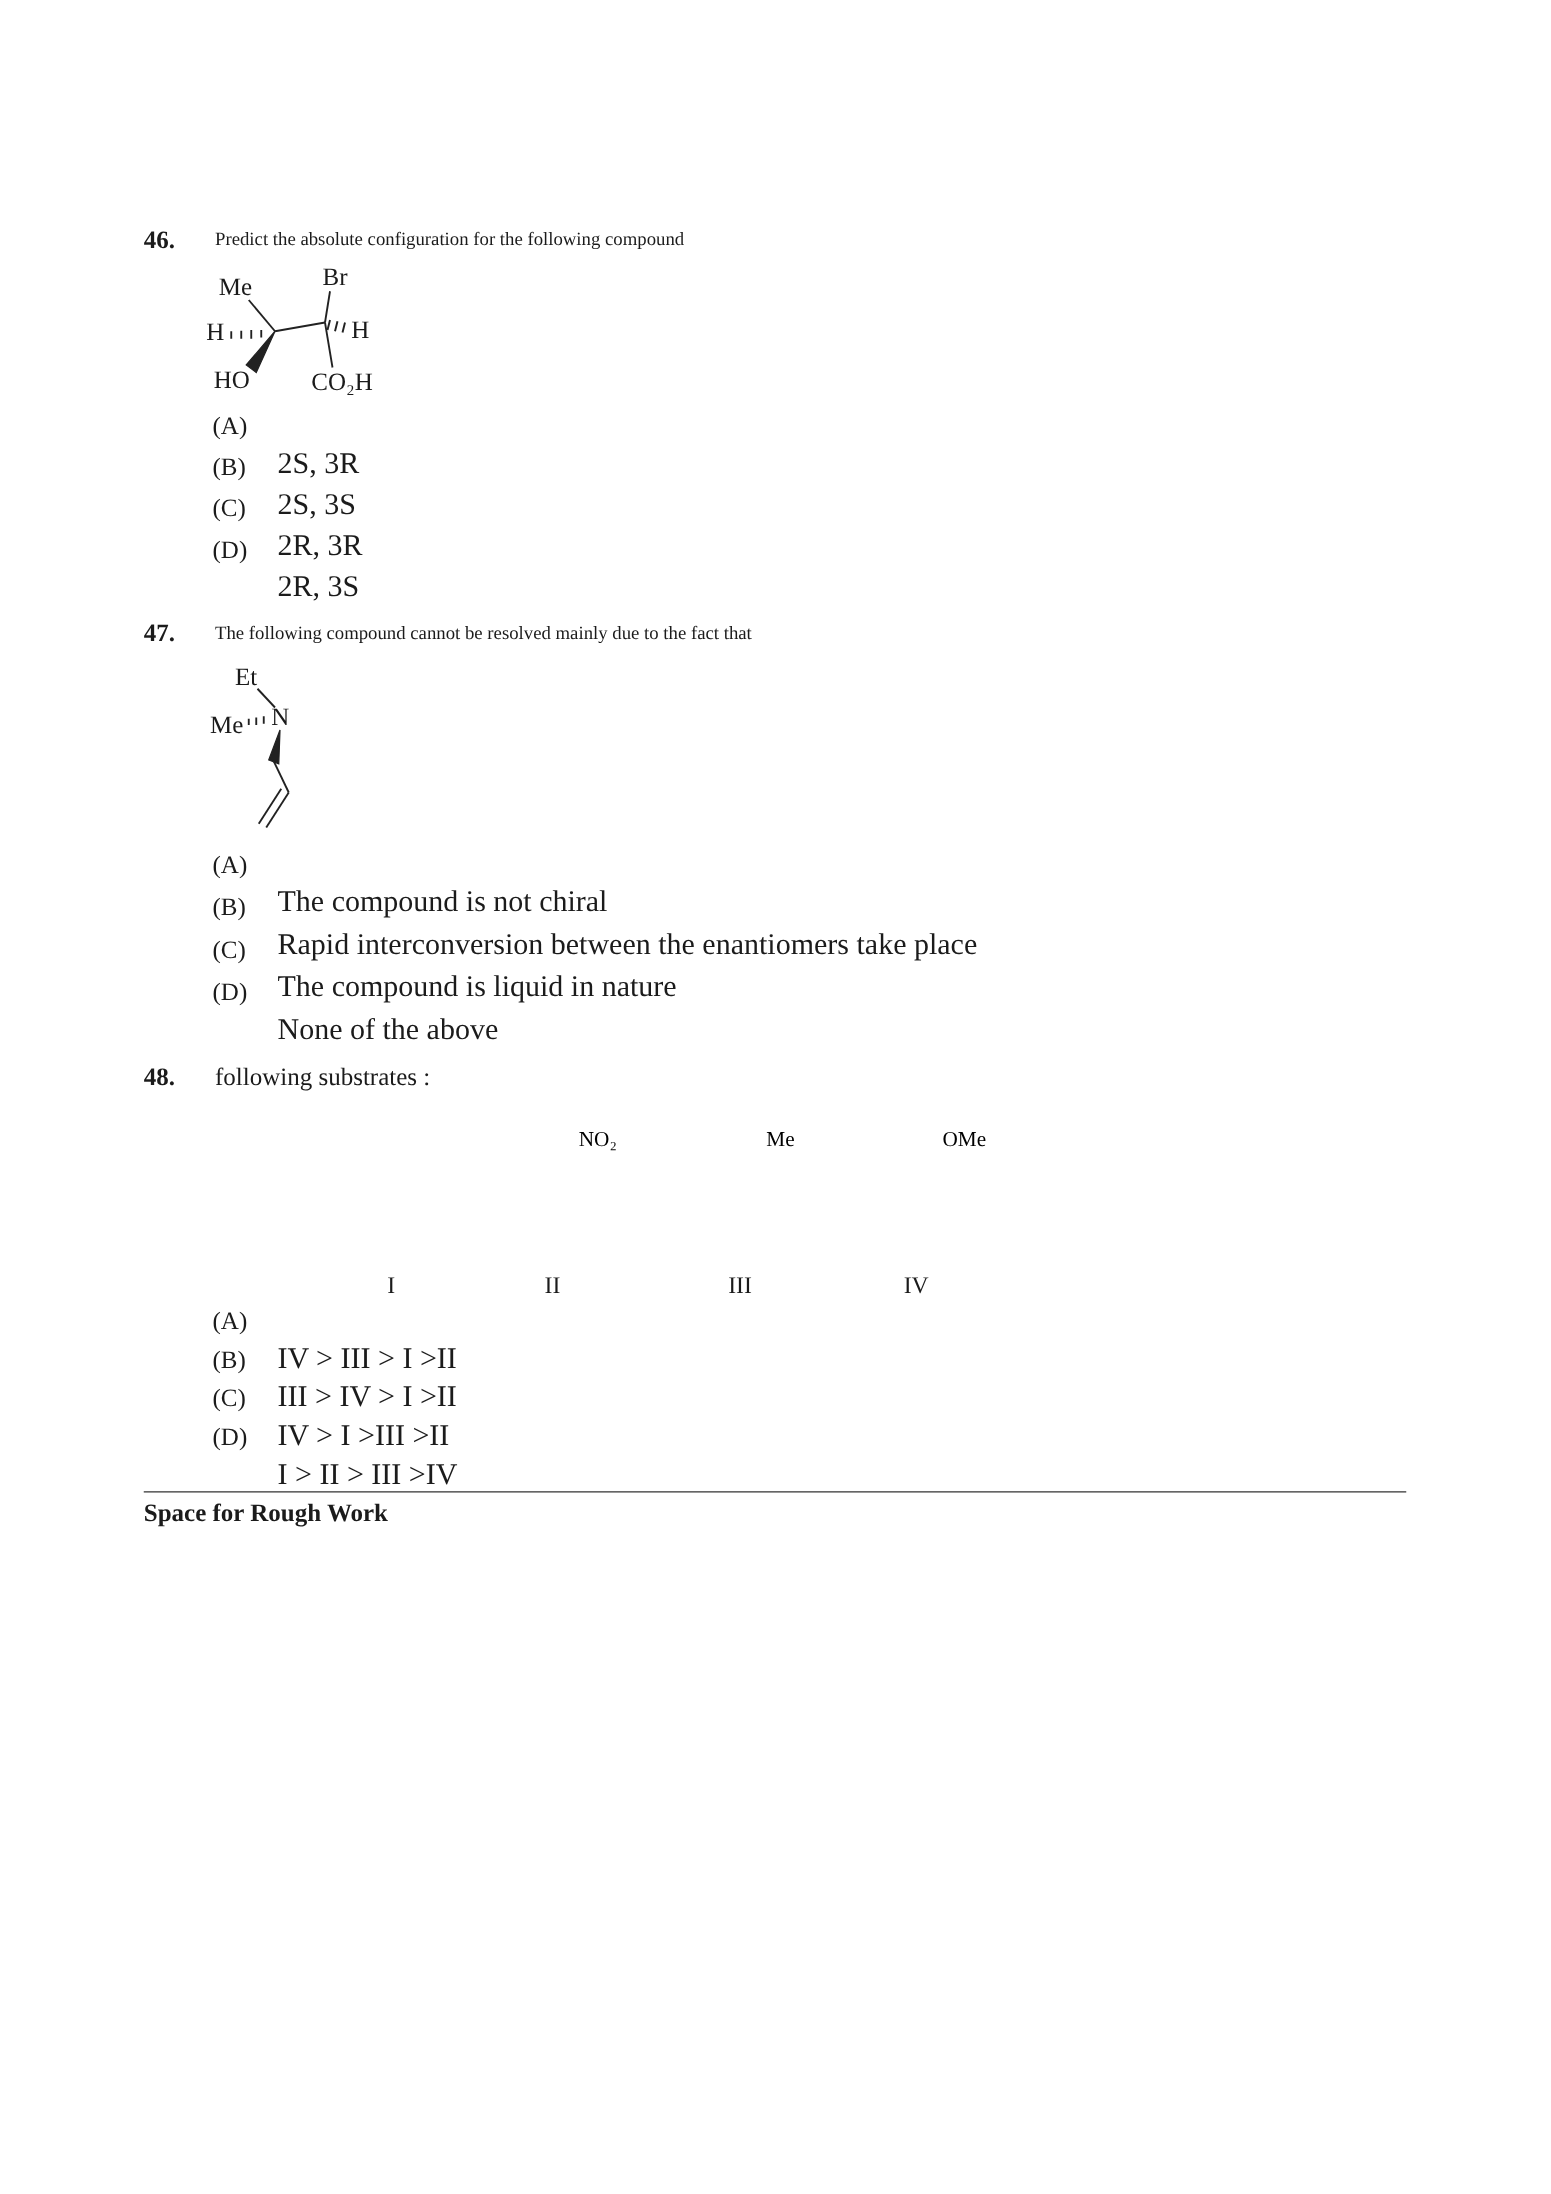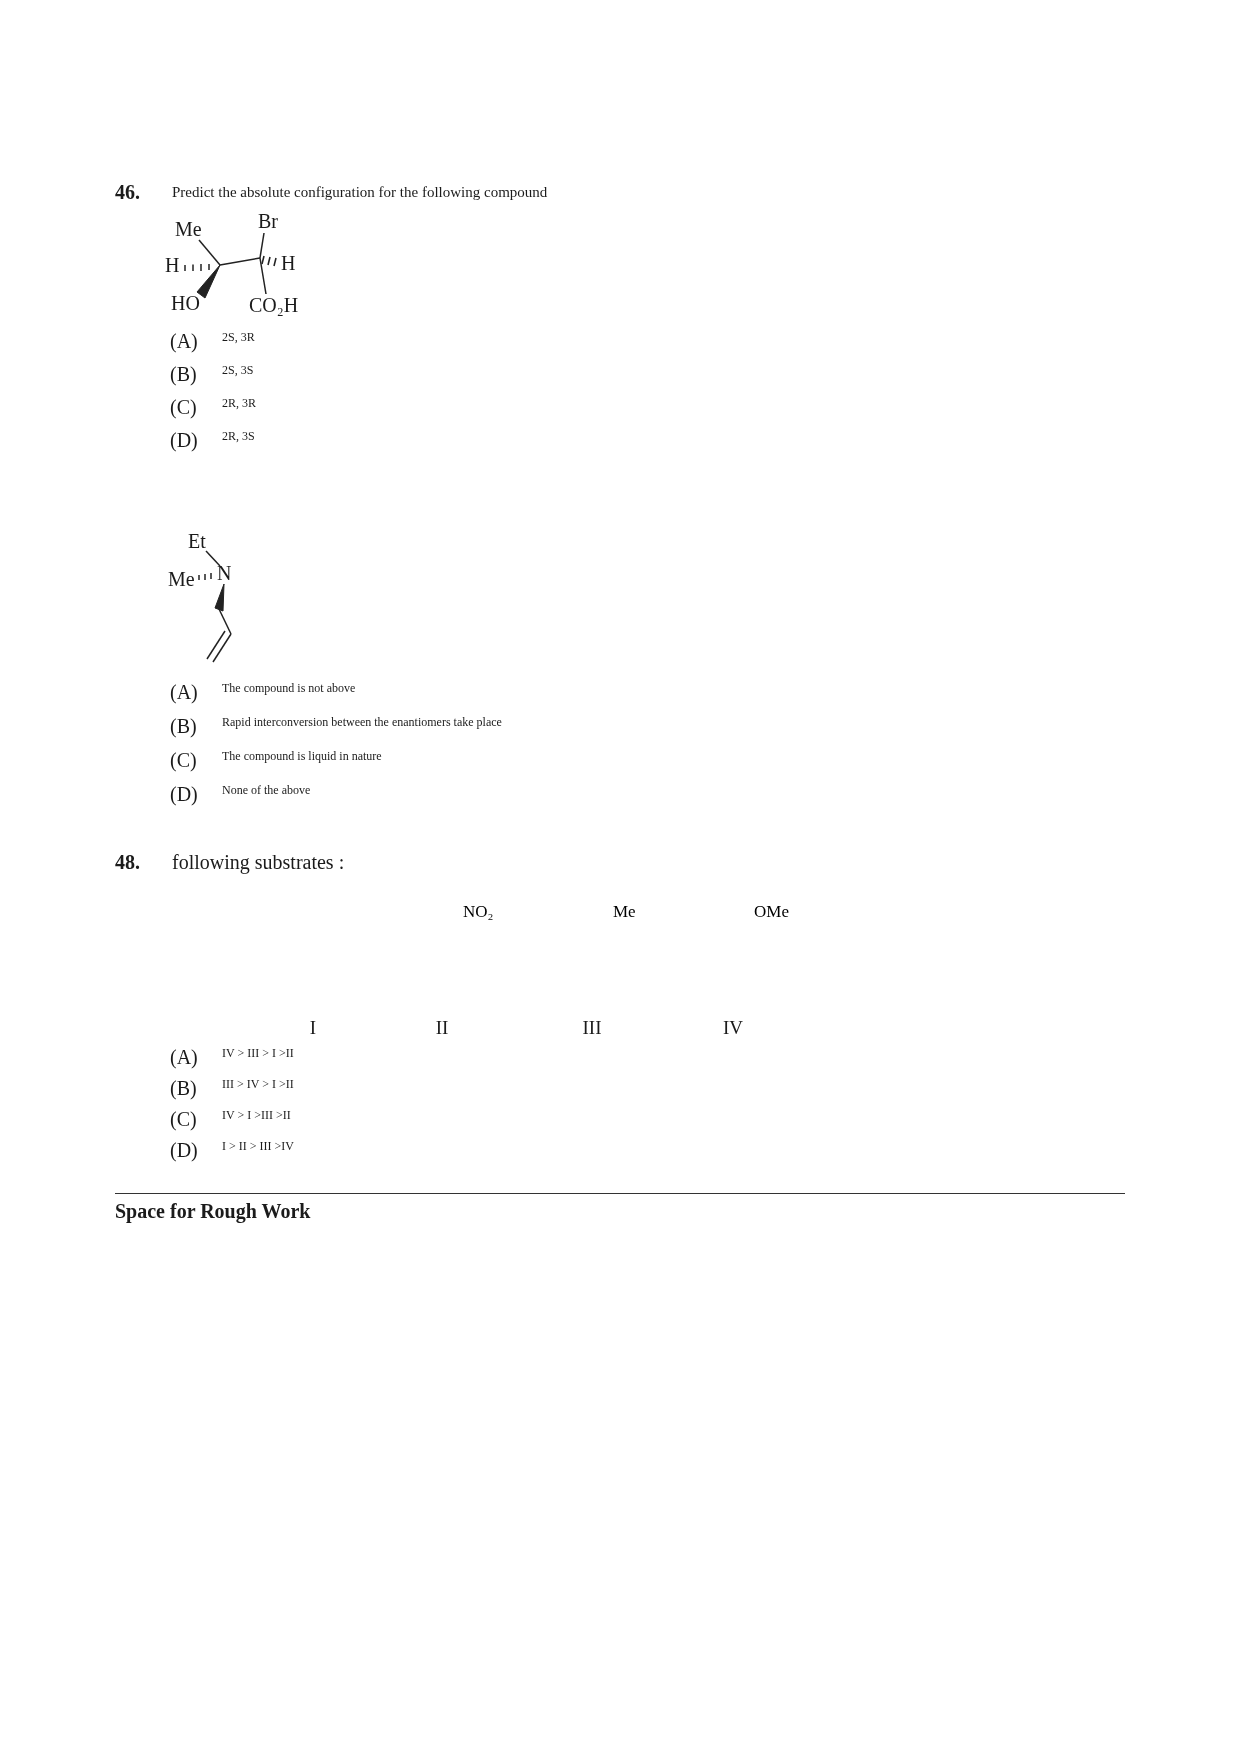--- a/index.html
+++ b/index.html
@@ -11,21 +11,21 @@
   }
   .qrow { position:absolute; display:flex; align-items:flex-start; }
   .qnum { font-weight:bold; width:57px; flex:none; font-size:20px; line-height:28px; }
   .qtext { font-size:15px; line-height:28px; }
   .qtextblock { width:818px; }
   .justify-line { font-size:20px; line-height:28px; text-align:justify; text-align-last:justify; }
   .plain-line { font-size:20px; line-height:28px; }
   .opts { position:absolute; }
   .opt { display:flex; align-items:flex-start; }
   .opt .olabel { width:52px; flex:none; font-size:20px; }
-  .opt .otext { font-size:12px; }
+  .opt .otext { font-size:24px;margin-top:28px; }
   .q46opts .opt { height:33px; }
   .q47opts .opt { height:34px; }
   .q48opts .opt { height:31px; }
   .structure { position:absolute; }
   .structure svg line, .structure svg polygon { stroke:#222; stroke-width:1.5; }
   .structure svg polygon.wedge { stroke-width:1; }
   .structure svg text { fill:#1b1b1b; font-family:"Liberation Serif","DejaVu Serif",serif; }
   .ringblock { position:absolute; width:160px; }
   .numeral { width:90px; text-align:center; font-size:19px; margin-top:8px; }
   .divider { position:absolute; left:115px; width:1010px; border-top:1.6px solid #333; }
@@ -82,20 +82,24 @@
     <div class="opt">
       <span class="olabel">(C)</span>
       <span class="otext">2R, 3R</span>
     </div>
     <div class="opt">
       <span class="olabel">(D)</span>
       <span class="otext">2R, 3S</span>
     </div>
   </div>
 
+  <div class="qrow" style="left:115px; top:493px; width:900px;">
+    <span class="qnum">47.</span>
+    <span class="qtext">The following compound cannot be resolved mainly due to the fact that</span>
+  </div>
 
   <div class="structure" style="left:168px; top:530px;">
     <svg width="130" height="150" viewBox="0 0 130 150">
       <line x1="38" y1="21" x2="52" y2="36"></line>
 
       <line x1="31" y1="45" x2="31" y2="50"></line>
       <line x1="37" y1="44" x2="37" y2="50"></line>
       <line x1="43" y1="43" x2="43" y2="49"></line>
 
       <polygon class="wedge" points="56,54 47,78 55,81" fill="#222"></polygon>
@@ -105,21 +109,21 @@
       <line x1="57" y1="101" x2="39" y2="129"></line>
       <text x="20" y="18" font-size="20">Et</text>
       <text x="0" y="56" font-size="20">Me</text>
       <text x="49" y="50" font-size="20">N</text>
     </svg>
   </div>
 
   <div class="opts q47opts" style="left:170px; top:681px;">
     <div class="opt">
       <span class="olabel">(A)</span>
-      <span class="otext">The compound is not above</span>
+      <span class="otext">The compound is not chiral</span>
     </div>
     <div class="opt">
       <span class="olabel">(B)</span>
       <span class="otext">Rapid interconversion between the enantiomers take place</span>
     </div>
     <div class="opt">
       <span class="olabel">(C)</span>
       <span class="otext">The compound is liquid in nature</span>
     </div>
     <div class="opt">

